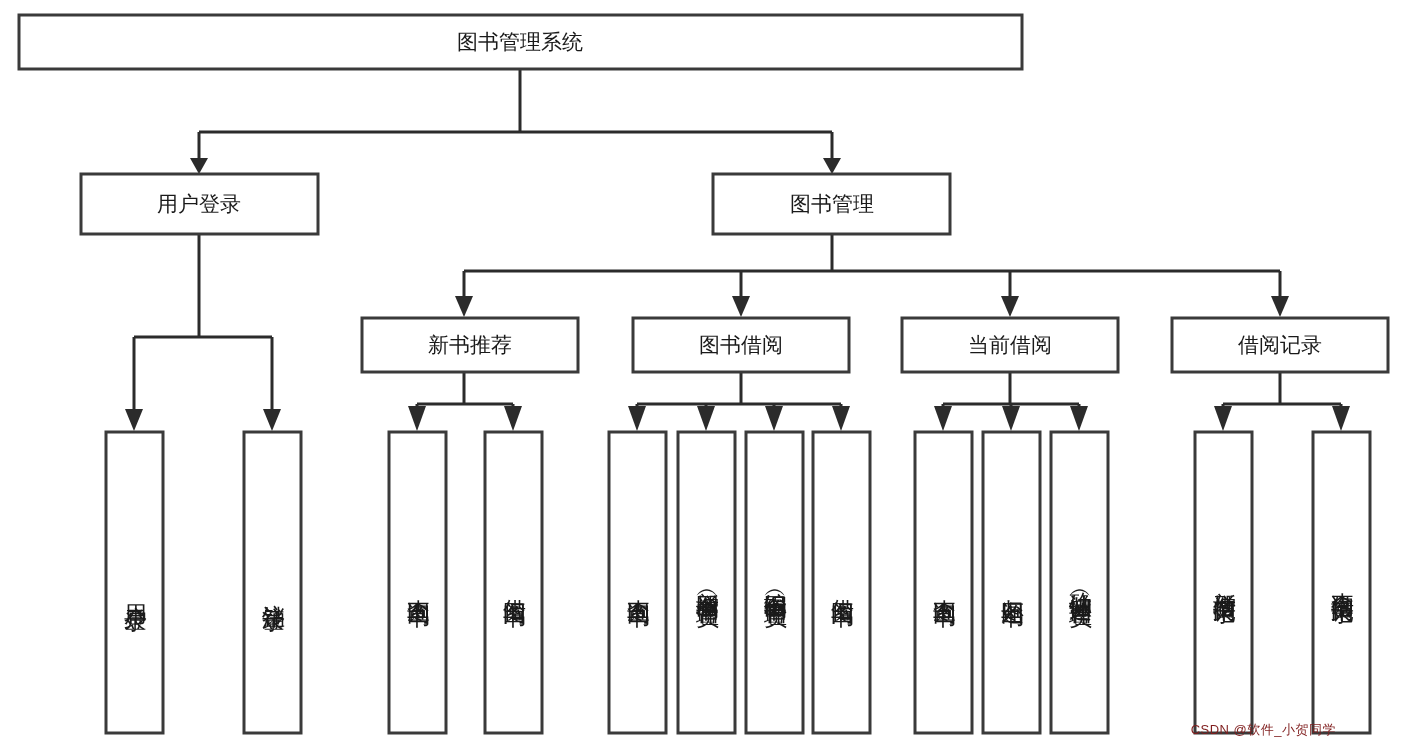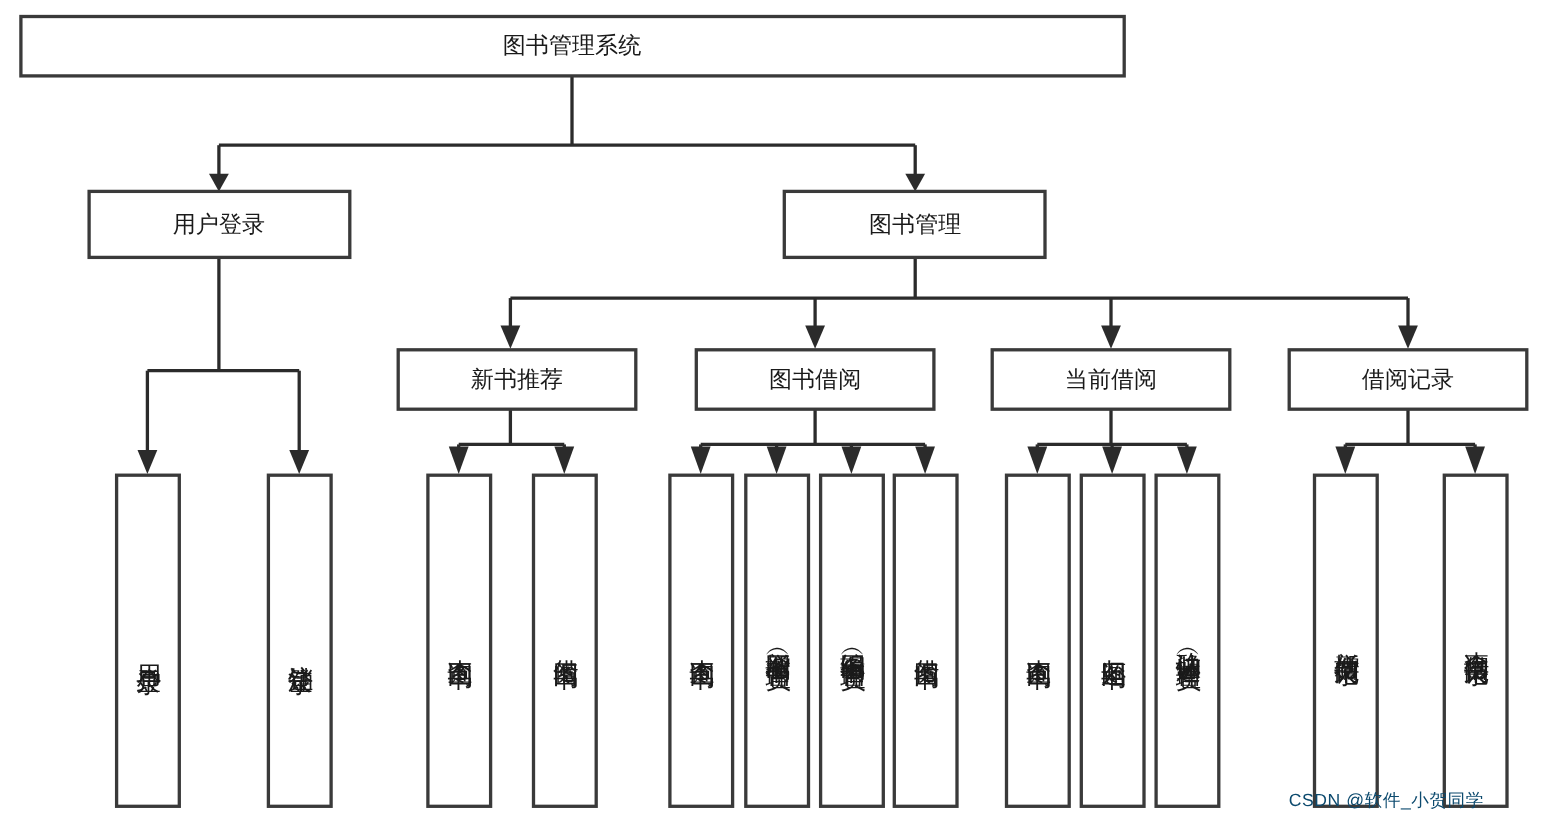--- a/index.html
+++ b/index.html
@@ -46,25 +46,25 @@
   .connector {
     stroke: #2b2b2b;
     stroke-width: 3;
     fill: none;
   }
   .arrow-head {
     fill: #2b2b2b;
   }
   .watermark {
     position: absolute;
-    right: 8px;
+    right: 21px;
     bottom: 8px;
     font-family: "Liberation Sans", "DejaVu Sans", sans-serif;
-    font-size: 16px;
-    color: #0c4a6e;
+    font-size: 13px;
+    color: #7f1d1d;
     letter-spacing: 0.5px;
     white-space: nowrap;
     pointer-events: none;
   }
 </style>
 </head>
 <body>
 
 <div id="chart-root">
   <svg width="1405" height="747" viewBox="0 0 1405 747" xmlns="http://www.w3.org/2000/svg">

